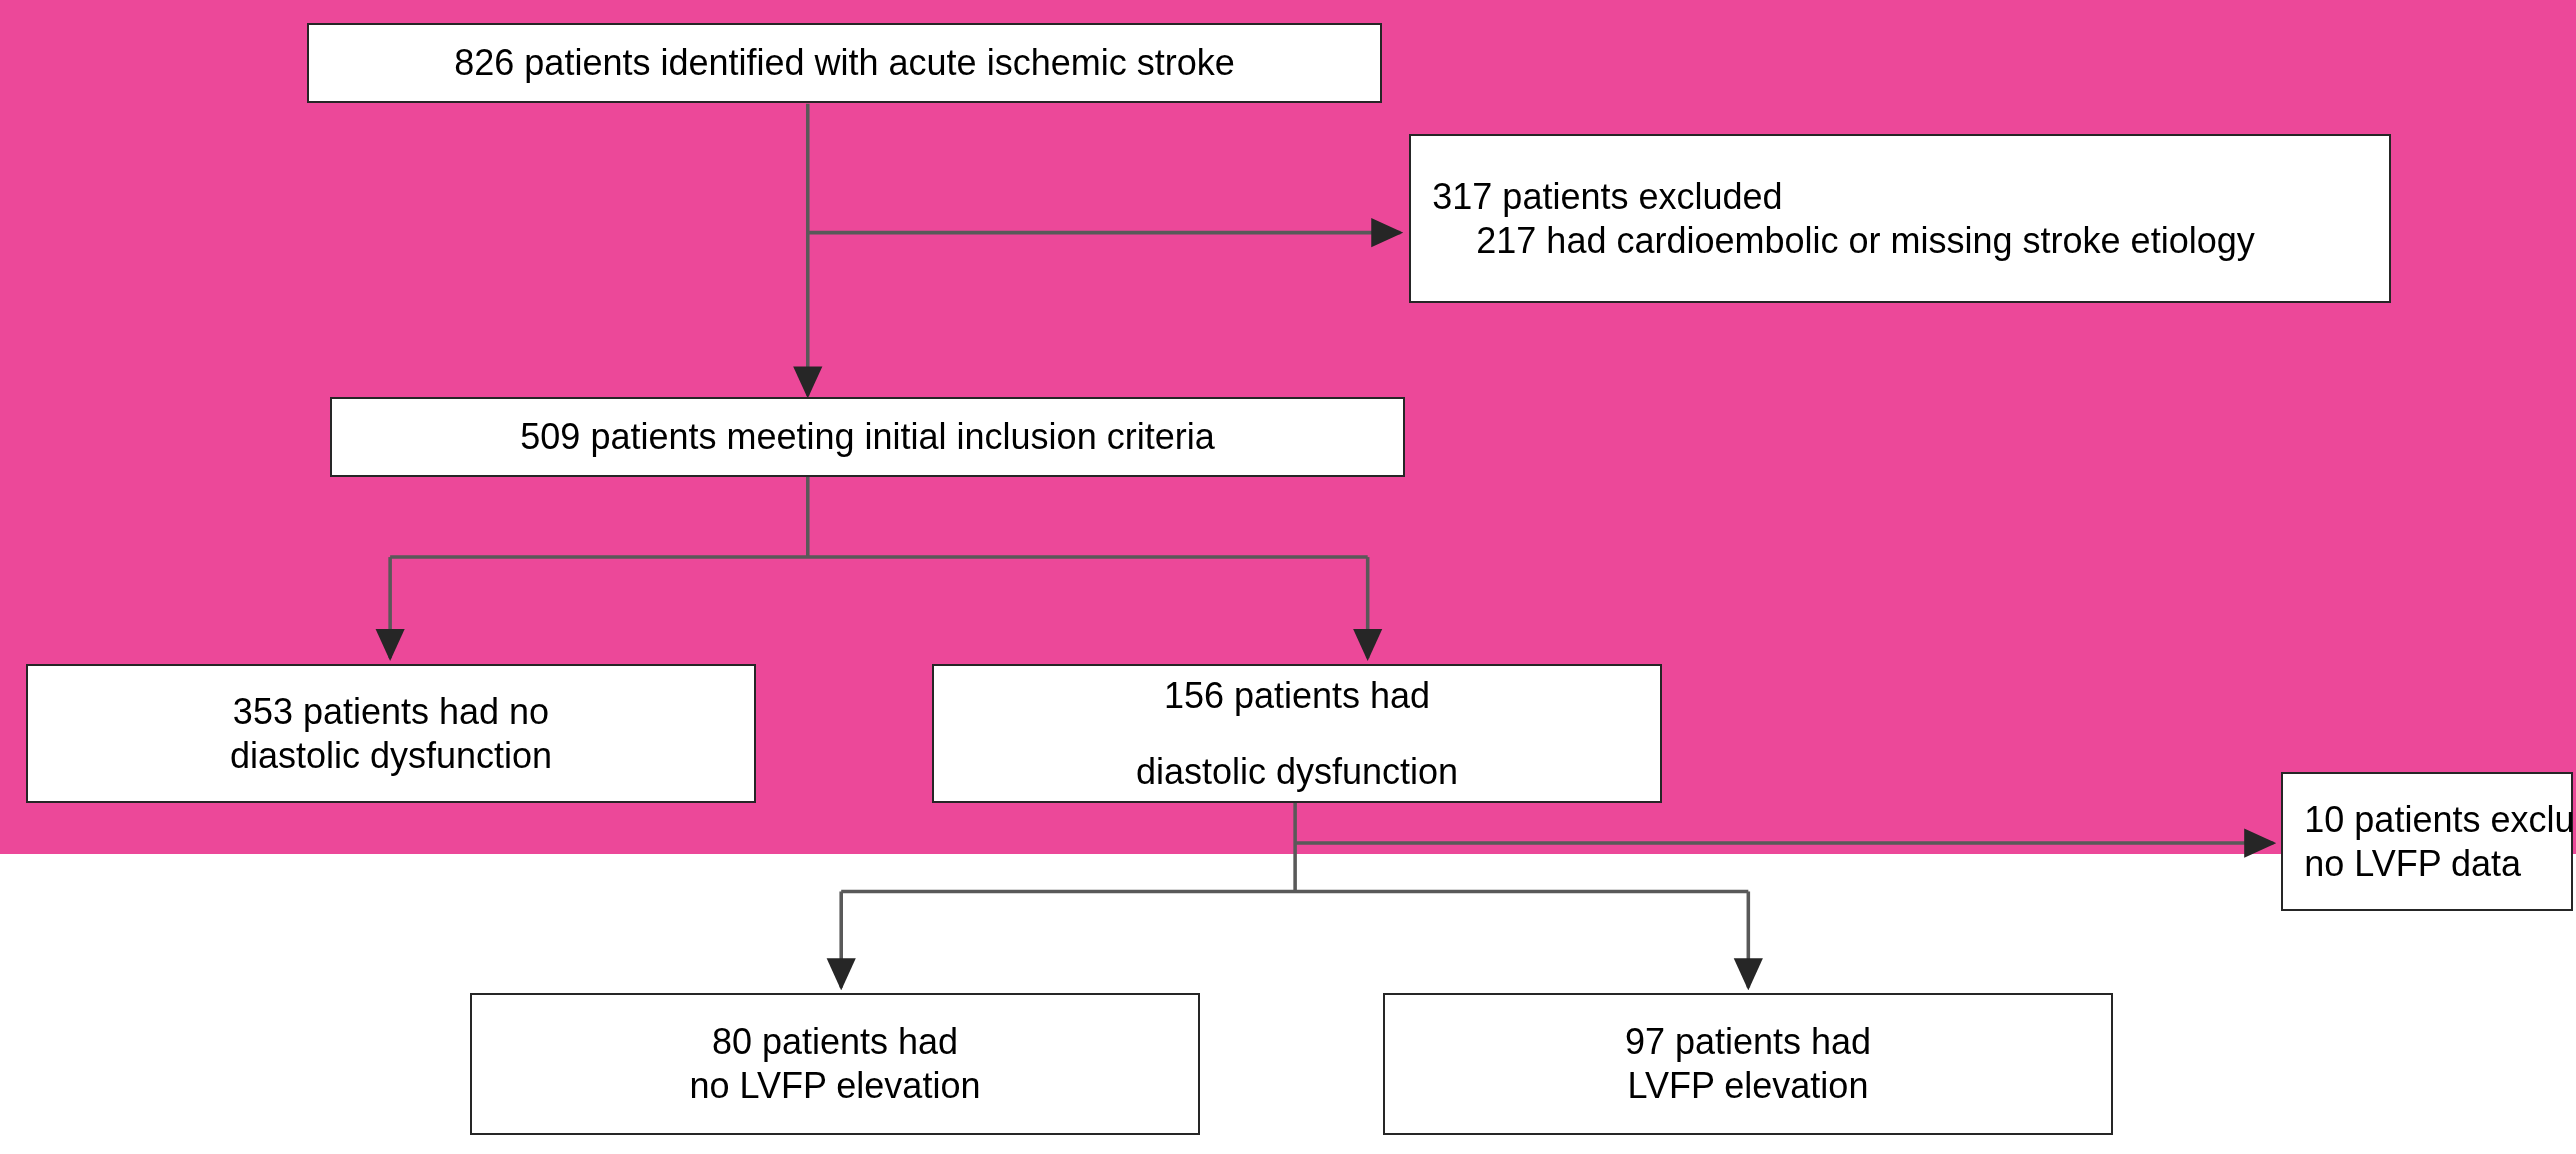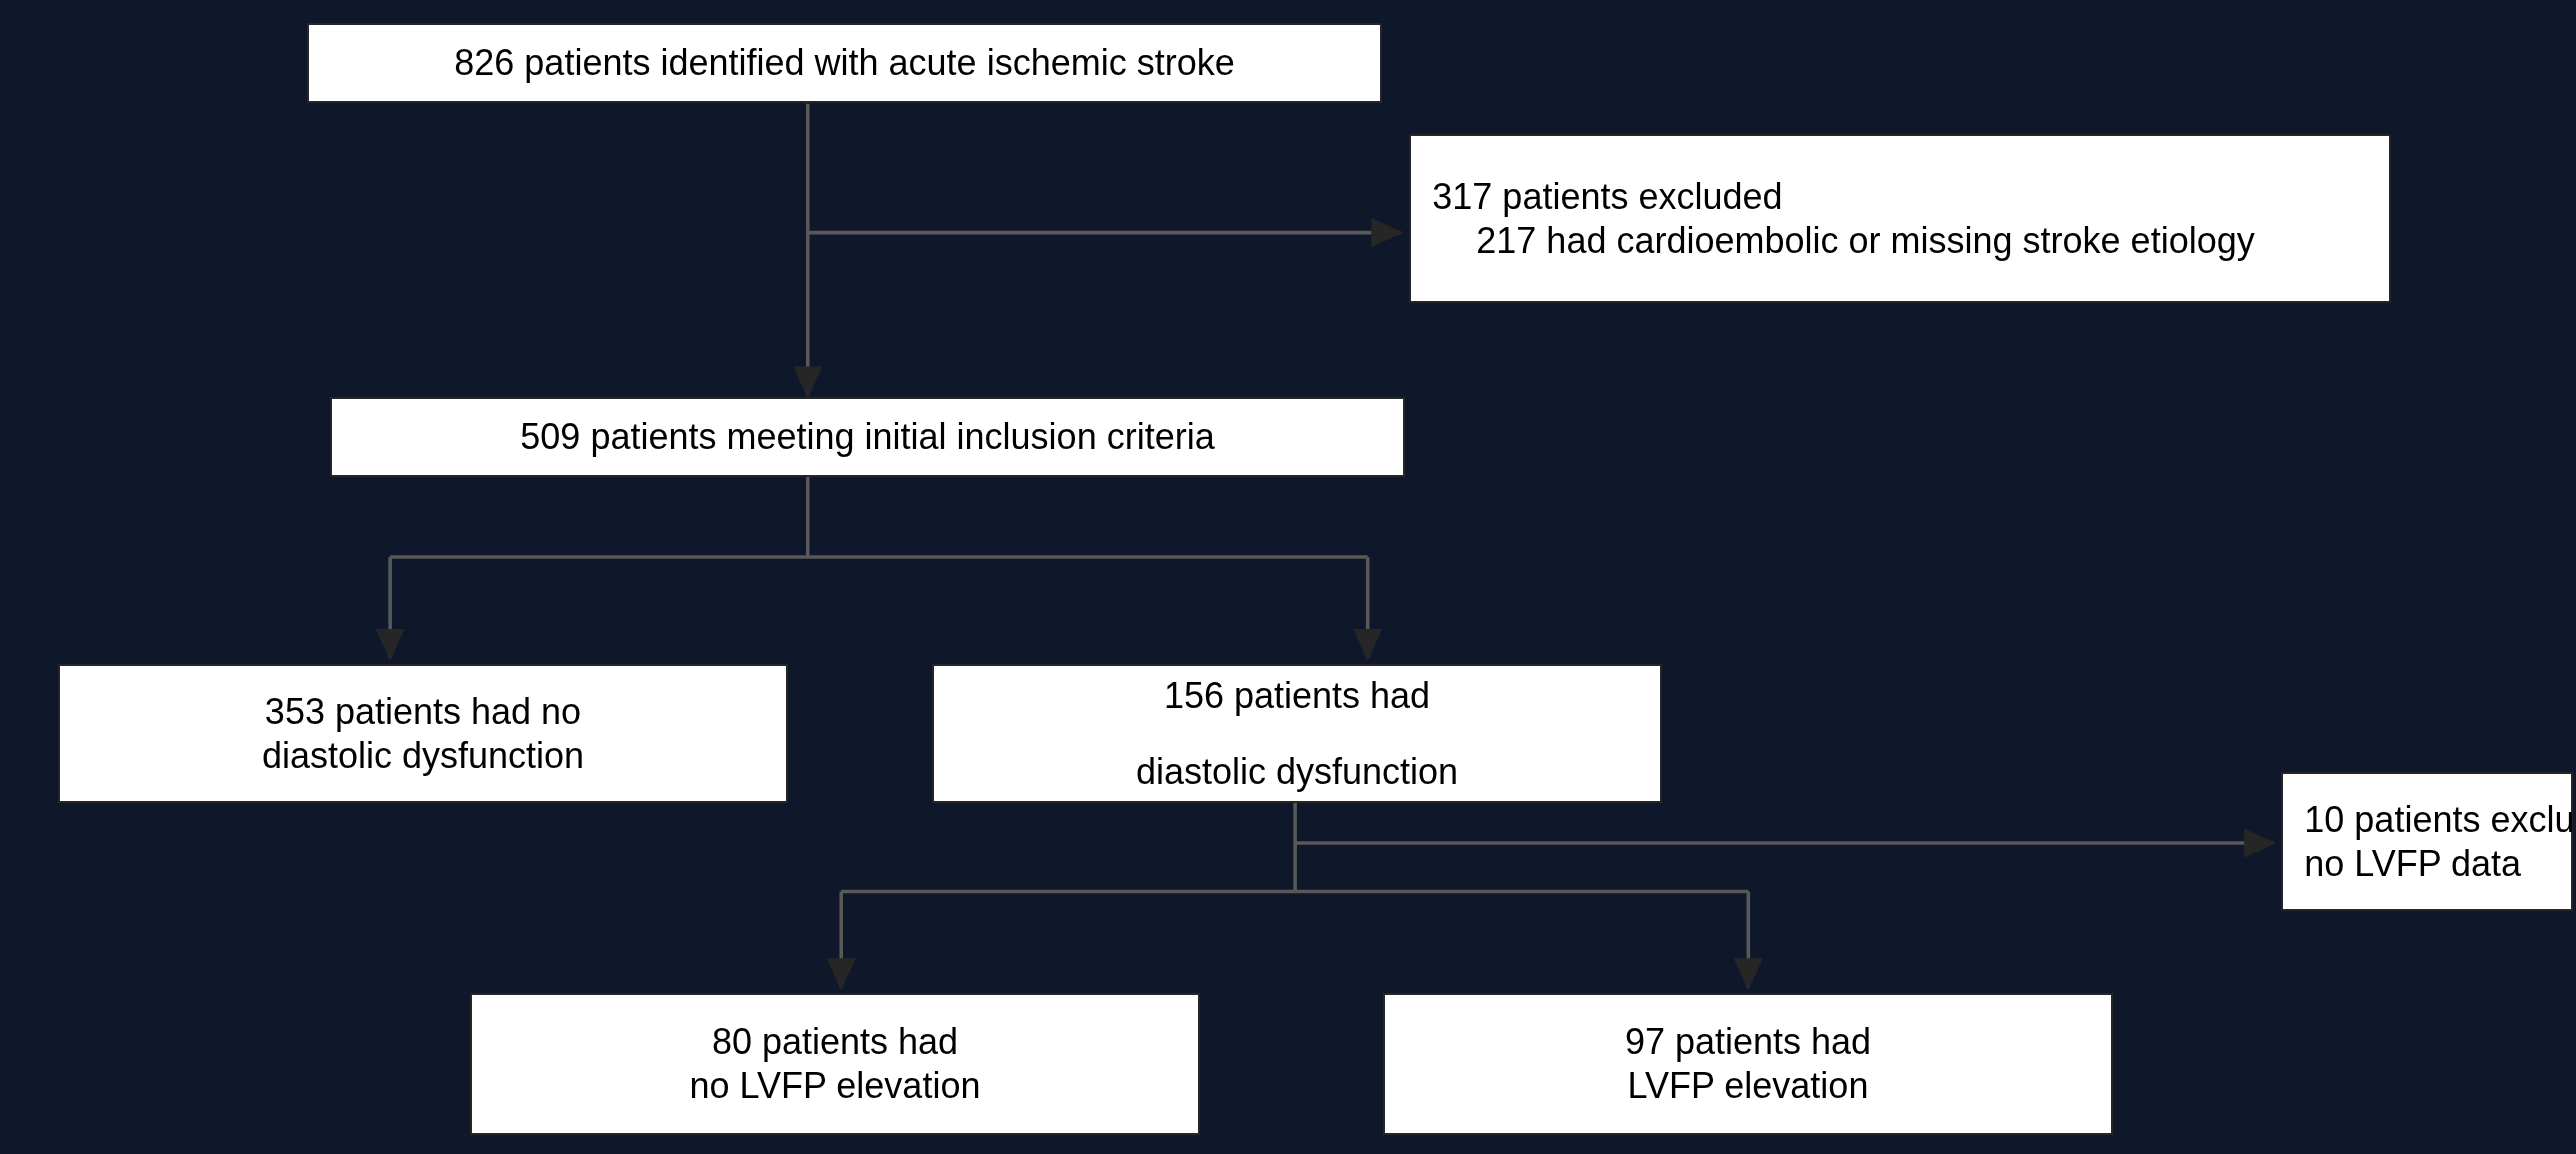--- a/index.html
+++ b/index.html
@@ -9,22 +9,22 @@
   }
   body {
     width: 2576px;
     height: 1154px;
     font-family: "Liberation Sans", sans-serif;
     overflow: hidden;
   }
   #flowchart-root {
     position: relative;
     width: 2576px;
-    height: 1154px;
-    background: #0f172a;
+    height: 854px;
+    background: #ec4899;
   }
   svg.flow-svg {
     position: absolute;
     left: 0;
     top: 0;
     width: 2576px;
     height: 1154px;
   }
   .node-box {
     position: absolute;
@@ -89,21 +89,21 @@
 
   <div class="node-box align-left pad-left" style="left:1409px; top:134px; width:982px; height:169px;">
     <div class="node-line">317 patients excluded</div>
     <div class="node-line indent">217 had cardioembolic or missing stroke etiology</div>
   </div>
 
   <div class="node-box align-center" style="left:307px; top:397px; width:1075px; height:80px;margin-left:23px;">
     <div class="node-line">509 patients meeting initial inclusion criteria</div>
   </div>
 
-  <div class="node-box align-center" style="left:26px; top:664px; width:730px; height:139px;margin-left:32px;">
+  <div class="node-box align-center" style="left:26px; top:664px; width:730px; height:139px;">
     <div class="node-line">353 patients had no</div>
     <div class="node-line">diastolic dysfunction</div>
   </div>
 
   <div class="node-box align-center" style="left:932px; top:664px; width:730px; height:139px;gap:32px;">
     <div class="node-line">156 patients had</div>
     <div class="node-line">diastolic dysfunction</div>
   </div>
 
   <div class="node-box align-left pad-left" style="left:2281px; top:772px; width:292px; height:139px;">

